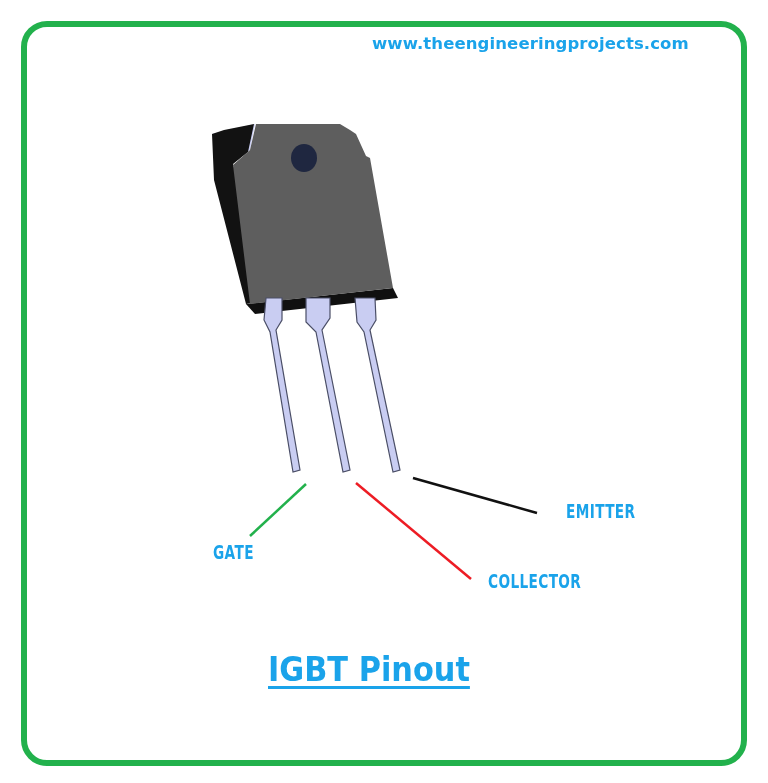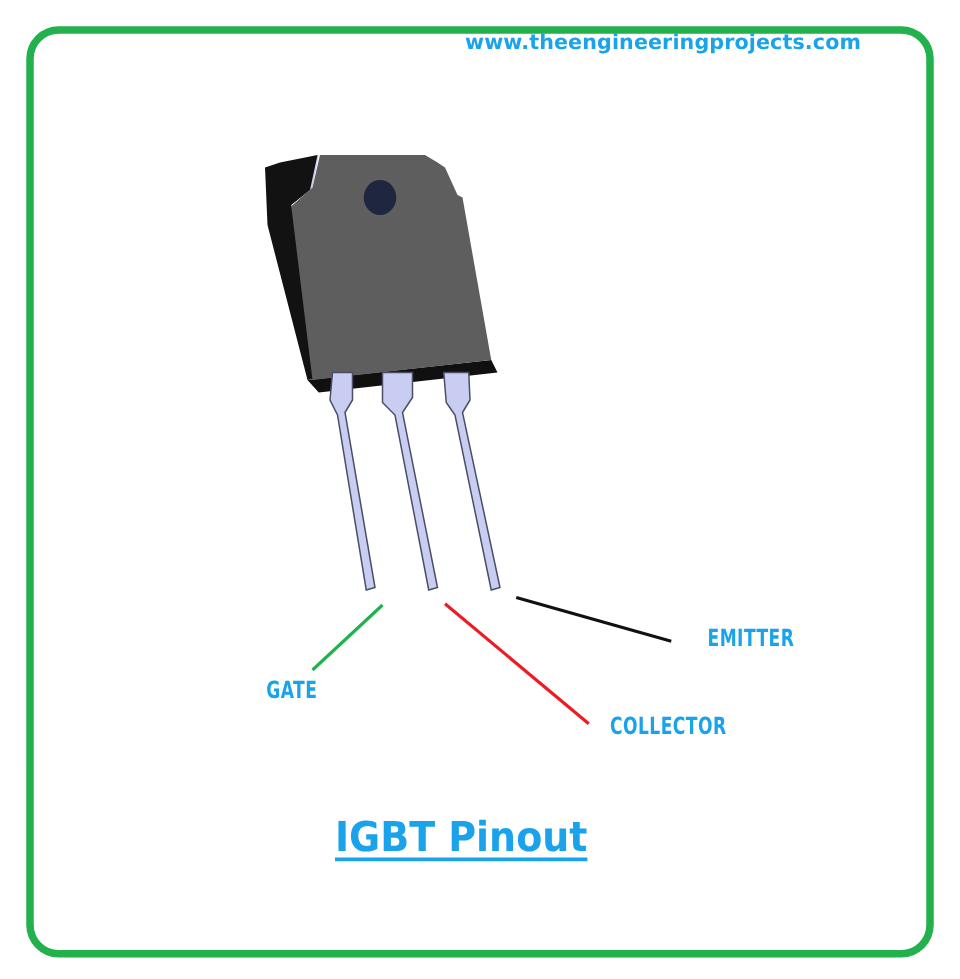--- a/index.html
+++ b/index.html
@@ -1,18 +1,18 @@
 <!DOCTYPE html>
 <html><head>
 <meta charset="utf-8">
 <style>
   html,body{margin:0;padding:0;background:#ffffff;}
   body{width:768px;height:783px;position:relative;overflow:hidden;font-family:"Liberation Sans",sans-serif;}
   .frame{position:absolute;left:21px;top:21px;width:714px;height:733px;border:6px solid #22b14c;border-radius:26px;box-sizing:content-box;}
-  .site{position:absolute;left:372px;top:24px;font-family:"DejaVu Sans",sans-serif;font-weight:bold;font-size:16.5px;color:#1aa3ea;letter-spacing:0.1px;}
+  .site{position:absolute;left:372px;top:34px;font-family:"DejaVu Sans",sans-serif;font-weight:bold;font-size:16.5px;color:#1aa3ea;letter-spacing:0.1px;}
   svg.diagram{position:absolute;left:0;top:0;}
   .label{position:absolute;font-family:"DejaVu Sans",sans-serif;font-weight:bold;color:#1aa3ea;font-size:19px;transform:scaleX(0.72);transform-origin:left top;letter-spacing:0.5px;}
   .title{position:absolute;left:268px;top:650px;font-family:"DejaVu Sans",sans-serif;font-weight:bold;font-size:33px;color:#1aa3ea;text-decoration:underline;text-decoration-thickness:3px;text-underline-offset:5px;transform:scaleX(0.92);transform-origin:left top;}
 </style>
 </head>
 <body>
 
 <div class="frame"></div>
 
 <div class="site">www.theengineeringprojects.com</div>

